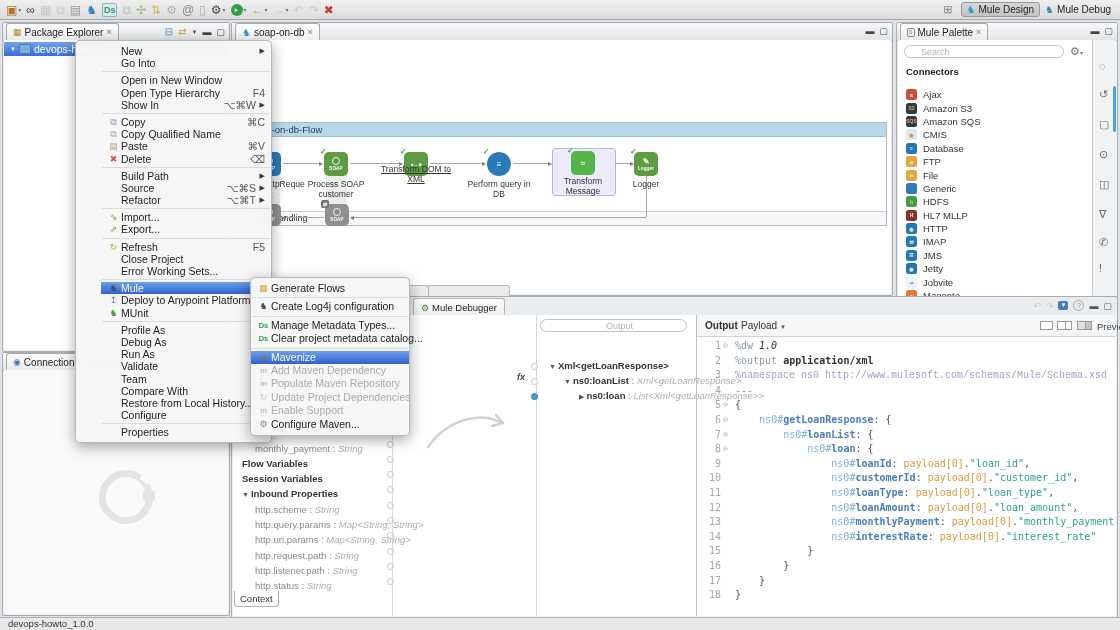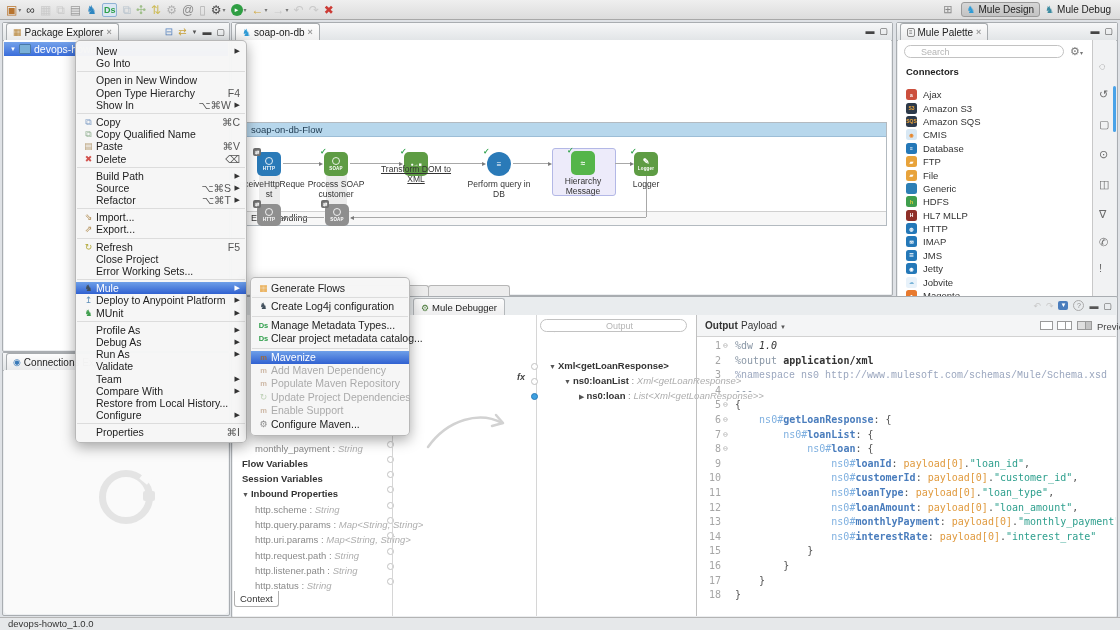--- a/index.html
+++ b/index.html
@@ -328,21 +328,21 @@
           </div>
           <div class="nlabel" style="left: 227px; top: 123px;">
             <div>Perform query in</div>
             <div>DB</div>
           </div>
           <div class="node" style="left: 337px; top: 94px; background: rgb(85, 181, 74);">
             <span class="badge">✓</span>
             <span class="ng">≈</span>
           </div>
           <div class="nlabel" style="left: 311px; top: 120px;">
-            <div>Hierarchy</div>
+            <div>Transform</div>
             <div>Message</div>
           </div>
           <div class="node" style="left: 400px; top: 95px; background: rgb(94, 156, 68);">
             <span class="badge">✓</span>
             <span class="ng">✎</span>
             <span class="nt">Logger</span>
           </div>
           <div class="nlabel" style="left: 374px; top: 123px;">
             <div>Logger</div>
           </div>
@@ -531,21 +531,21 @@
         <span class="abs" style="left:400px;top:6px;font-size:9.5px;color:#444;">Preview</span>
       </div>
       <div class="code" id="code" style="left:466px;top:24px;right:0;bottom:0;overflow:hidden;"><div class="cl"><span class="ln">1</span><span class="fold">⊖</span><span class="dir">%dw</span><span class="pln"> 1.0</span></div><div class="cl"><span class="ln">2</span><span class="dir">%output </span><span class="bold">application/xml</span></div><div class="cl"><span class="ln">3</span><span class="nsl">%namespace ns0 http://www.mulesoft.com/schemas/Mule/Schema.xsd</span></div><div class="cl"><span class="ln">4</span><span class="dir">---</span></div><div class="cl"><span class="ln">5</span><span class="fold">⊖</span><span class="pun">{</span></div><div class="cl"><span class="ln">6</span><span class="fold">⊖</span><span class="pln">    </span><span class="ns">ns0#</span><span class="prop">getLoanResponse</span><span class="pun">: {</span></div><div class="cl"><span class="ln">7</span><span class="fold">⊖</span><span class="pln">        </span><span class="ns">ns0#</span><span class="prop">loanList</span><span class="pun">: {</span></div><div class="cl"><span class="ln">8</span><span class="fold">⊖</span><span class="pln">            </span><span class="ns">ns0#</span><span class="prop">loan</span><span class="pun">: {</span></div><div class="cl"><span class="ln">9</span><span class="pln">                </span><span class="ns">ns0#</span><span class="prop">loanId</span><span class="pun">: </span><span class="pay">payload[0]</span><span class="pun">.</span><span class="str">"loan_id"</span><span class="pun">,</span></div><div class="cl"><span class="ln">10</span><span class="pln">                </span><span class="ns">ns0#</span><span class="prop">customerId</span><span class="pun">: </span><span class="pay">payload[0]</span><span class="pun">.</span><span class="str">"customer_id"</span><span class="pun">,</span></div><div class="cl"><span class="ln">11</span><span class="pln">                </span><span class="ns">ns0#</span><span class="prop">loanType</span><span class="pun">: </span><span class="pay">payload[0]</span><span class="pun">.</span><span class="str">"loan_type"</span><span class="pun">,</span></div><div class="cl"><span class="ln">12</span><span class="pln">                </span><span class="ns">ns0#</span><span class="prop">loanAmount</span><span class="pun">: </span><span class="pay">payload[0]</span><span class="pun">.</span><span class="str">"loan_amount"</span><span class="pun">,</span></div><div class="cl"><span class="ln">13</span><span class="pln">                </span><span class="ns">ns0#</span><span class="prop">monthlyPayment</span><span class="pun">: </span><span class="pay">payload[0]</span><span class="pun">.</span><span class="str">"monthly_payment"</span></div><div class="cl"><span class="ln">14</span><span class="pln">                </span><span class="ns">ns0#</span><span class="prop">interestRate</span><span class="pun">: </span><span class="pay">payload[0]</span><span class="pun">.</span><span class="str">"interest_rate"</span></div><div class="cl"><span class="ln">15</span><span class="pun">            }</span></div><div class="cl"><span class="ln">16</span><span class="pun">        }</span></div><div class="cl"><span class="ln">17</span><span class="pun">    }</span></div><div class="cl"><span class="ln">18</span><span class="pun">}</span></div></div>
     </div>
   </div>
 
   <div class="statusbar">
     <span>devops-howto_1.0.0</span>
   </div>
 
-  <div class="menu" id="ctx" style="left:75px;top:40px;width:170px;">
+  <div class="menu" id="ctx" style="left:75px;top:40px;width:170px;padding-left:25px;">
       <div class="mi">
         <span class="mic"></span>
         <span class="mlb">New</span>
         <span class="mar">▶</span>
       </div>
       <div class="mi">
         <span class="mic"></span>
         <span class="mlb">Go Into</span>
       </div>
       <div class="msep"></div>

